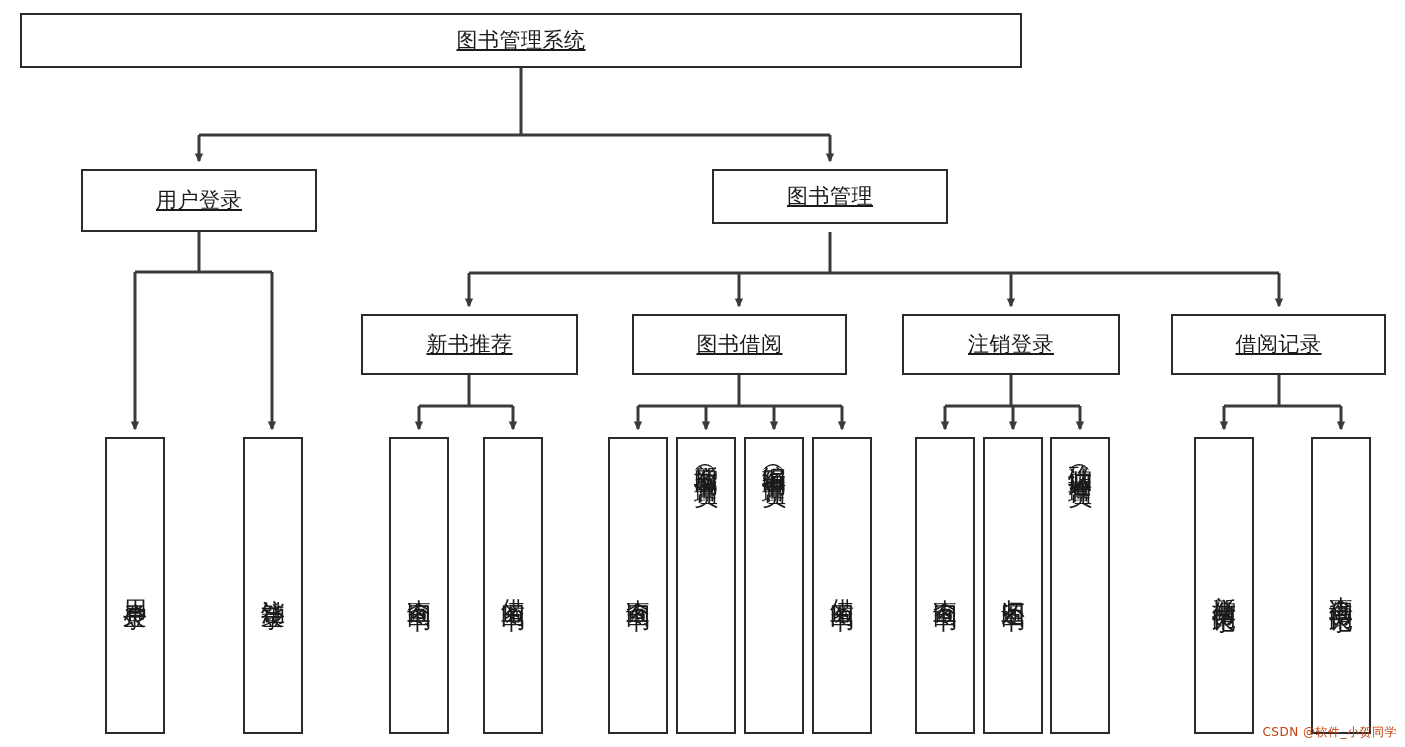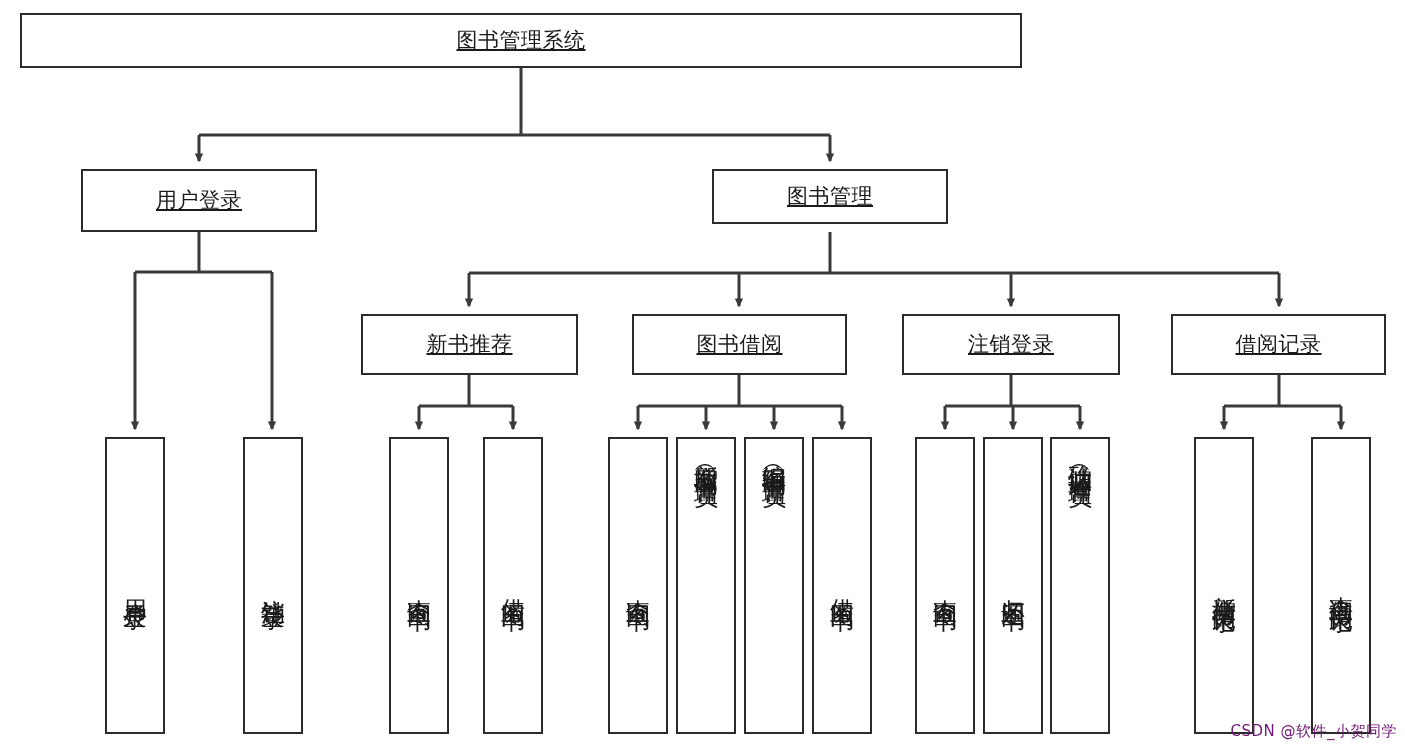--- a/index.html
+++ b/index.html
@@ -61,22 +61,22 @@
     line-height: 1;
   }
   .node.vertical.centered {
     align-items: center;
     padding-top: 0;
   }
   #watermark {
     position: absolute;
     right: 8px;
     bottom: 6px;
-    font-size: 15px;
-    color: #701a75;
+    font-size: 12px;
+    color: #c2410c;
     white-space: nowrap;
     letter-spacing: 0.5px;
   }
 </style>
 </head>
 <body>
 
 <div id="diagram-root">
 
   <svg id="edges-layer" viewBox="0 0 1405 747" xmlns="http://www.w3.org/2000/svg">

